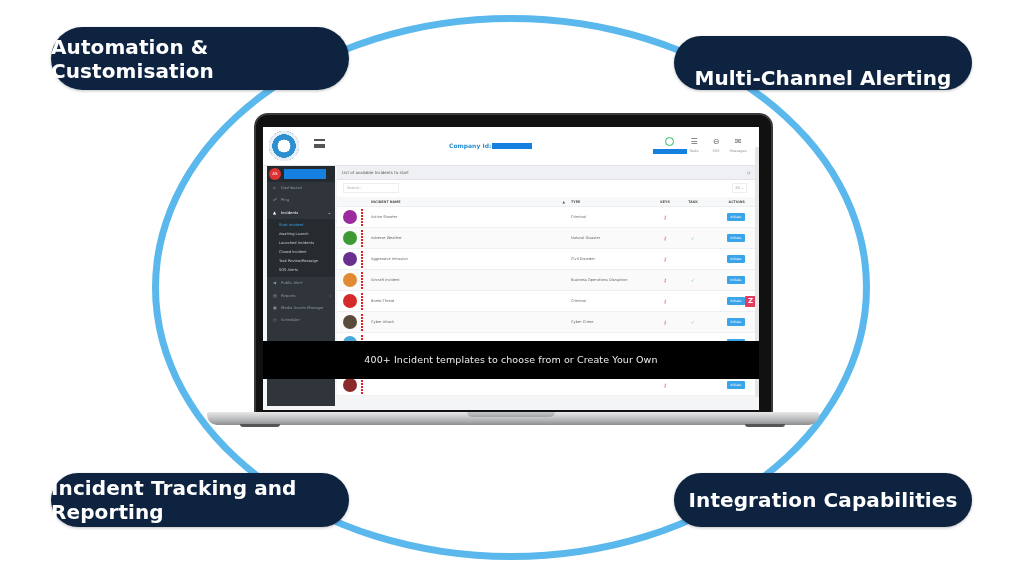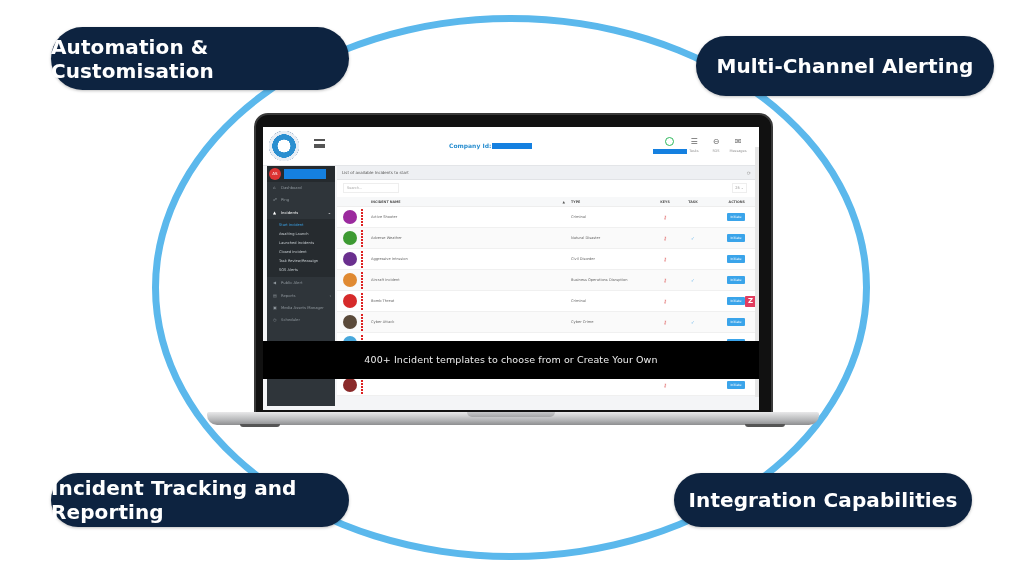--- a/index.html
+++ b/index.html
@@ -3,21 +3,21 @@
 <meta charset="utf-8">
 <style>
   * { box-sizing: border-box; margin: 0; padding: 0; }
   html, body { width: 1024px; height: 576px; background: #ffffff; overflow: hidden; font-family: "DejaVu Sans", sans-serif; }
   .stage { position: relative; width: 1024px; height: 576px; }
 
   .ring { position: absolute; left: 152px; top: 15px; width: 718px; height: 545px; border: 7px solid #5bb8ec; border-radius: 50%; }
 
   .pill { position: absolute; background: #0d2340; color: #ffffff; border-radius: 32px; display: flex; align-items: center; justify-content: center; font-weight: bold; font-size: 20px; letter-spacing: 0.1px; box-shadow: 0 1px 3px rgba(0,0,0,0.25); }
   .pill.tl { left: 51px; top: 27px; width: 298px; height: 63px; }
-  .pill.tr { left: 696px; top: 36px; width: 298px; height: 60px; }
+  .pill.tr { left: 674px; top: 36px; width: 298px; height: 54px; align-items: flex-end; }
   .pill.bl { left: 51px; top: 473px; width: 298px; height: 54px; }
   .pill.br { left: 674px; top: 473px; width: 298px; height: 54px; }
 
   
   .lid { position: absolute; left: 254px; top: 113px; width: 519px; height: 302px; background: #111; border-radius: 14px 14px 2px 2px; border: 2px solid #3a3a3a; }
   .screen { position: absolute; left: 263px; top: 127px; width: 496px; height: 283px; background: #f4f5f7; overflow: hidden; }
   .base { position: absolute; left: 207px; top: 412px; width: 612px; height: 13px; background: linear-gradient(#e9e9ea, #b6b7b9 60%, #8d8e90); border-radius: 2px 2px 10px 10px; }
   .notch { position: absolute; left: 467px; top: 412px; width: 88px; height: 5px; background: linear-gradient(#c7c8ca, #a4a5a7); border-radius: 0 0 6px 6px; }
   .feet { position: absolute; left: 240px; top: 424px; width: 545px; height: 4px; }
   .feet::before, .feet::after { content: ""; position: absolute; top: 0; width: 40px; height: 3px; background: #555; border-radius: 0 0 8px 8px; }

